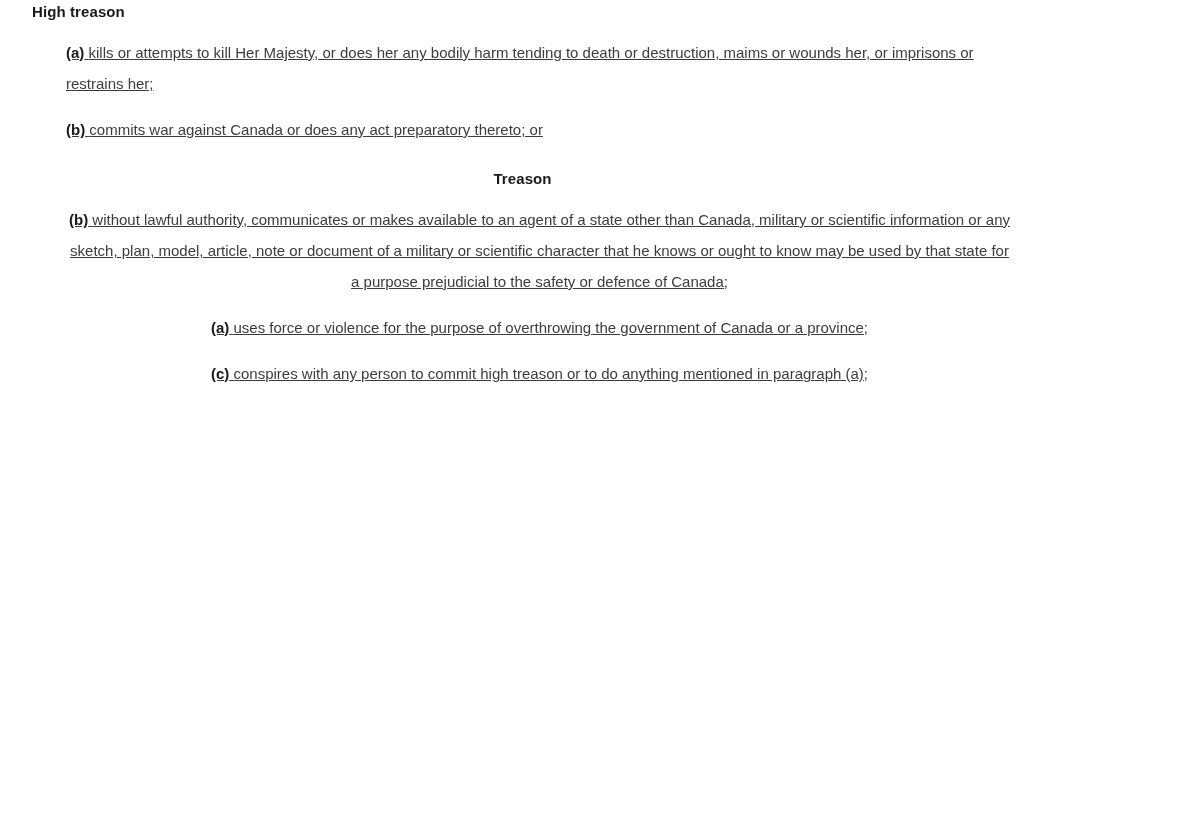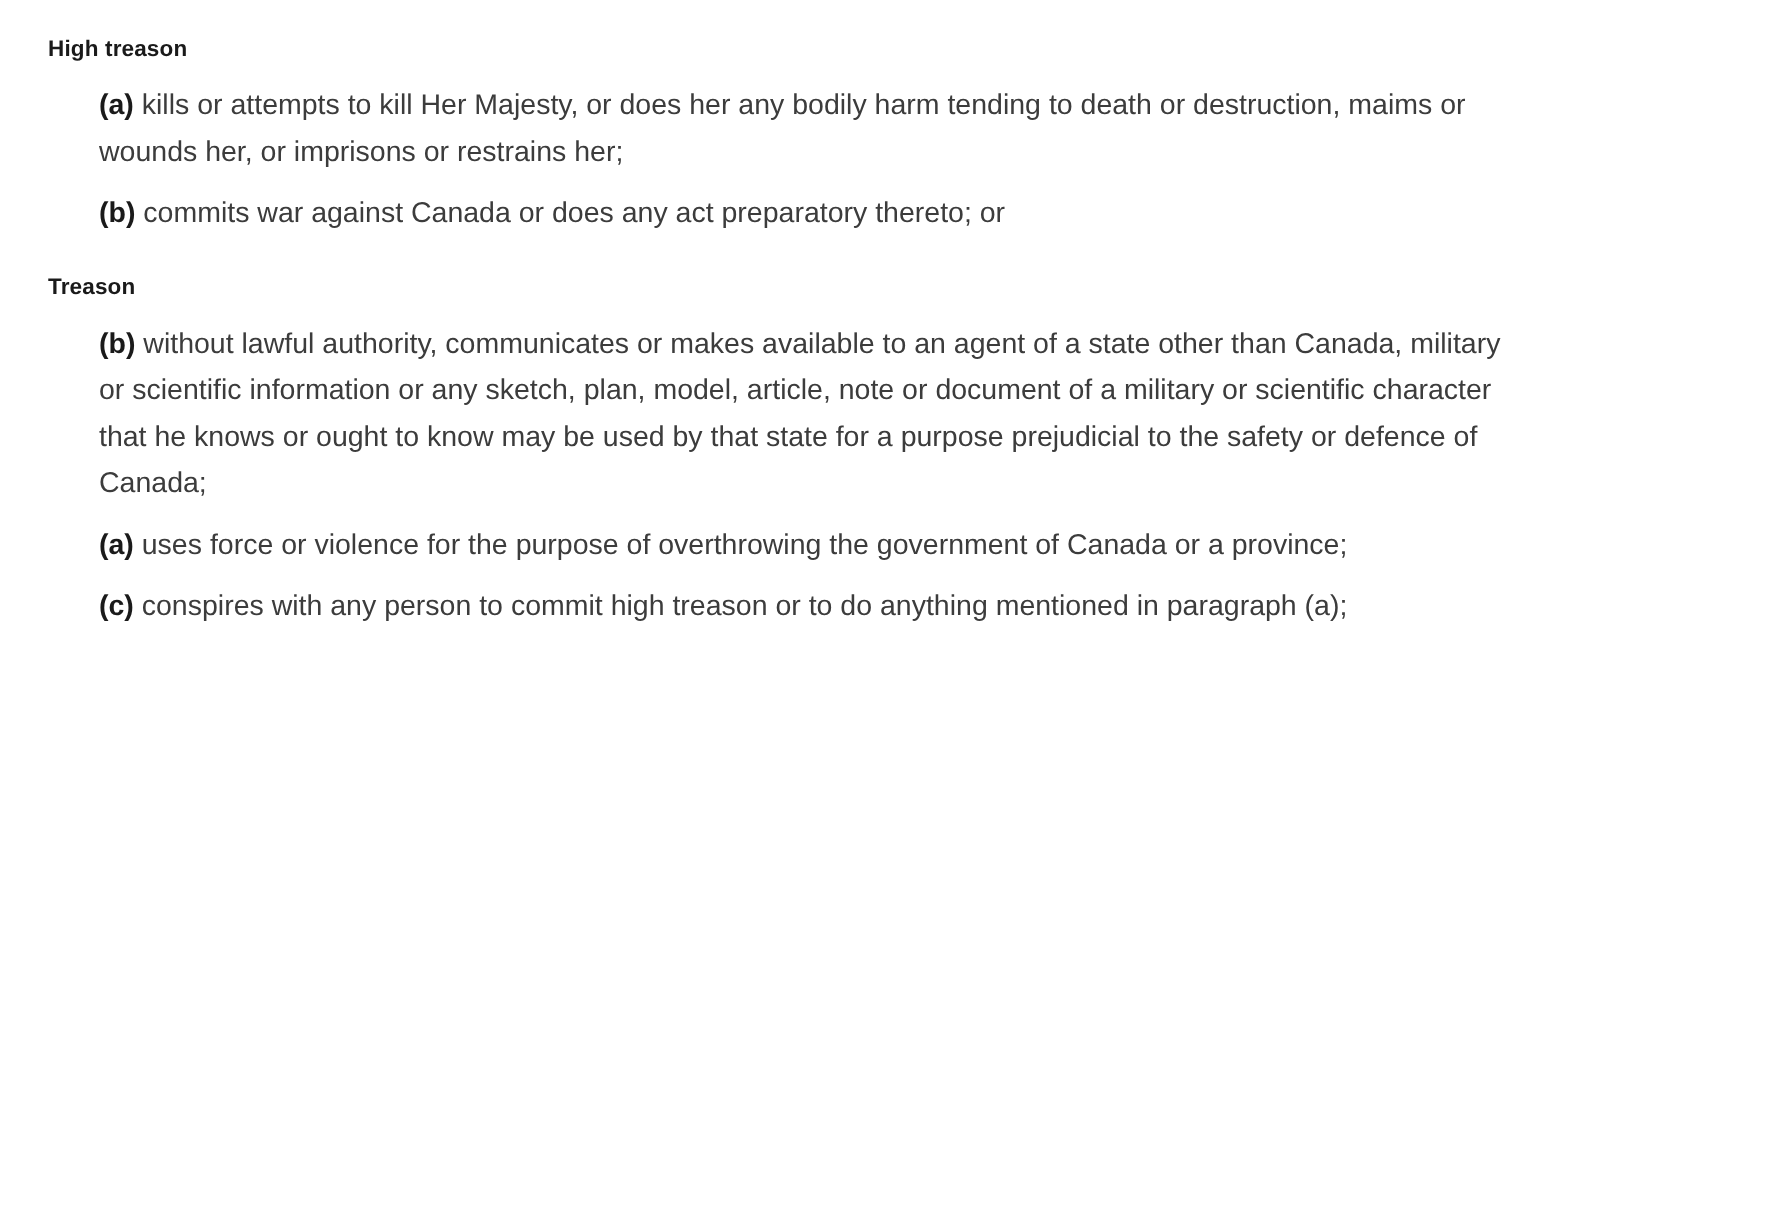--- a/index.html
+++ b/index.html
@@ -10,21 +10,21 @@
   }
   body {
     width: 1192px;
     height: 813px;
     font-family: "Liberation Sans", sans-serif;
     -webkit-font-smoothing: antialiased;
   }
   .page {
     width: 1043px;
     box-sizing: border-box;
-    padding: 23px 30px 0 32px;
+    padding: 2px 30px 0 32px;
     background: #ffffff;
   }
   .marginal-note {
     font-size: 15px;
     font-weight: bold;
     color: #1a1a1a;
     line-height: 20px;
     margin: 0 0 12px 0;
     letter-spacing: 0.1px;
   }
@@ -41,40 +41,42 @@
   .subsection .lbl {
     font-weight: bold;
     color: #1a1a1a;
   }
   .para-list {
     margin: 0;
     padding: 0;
     list-style: none;
   }
   .para {
-    font-size: 19px;
+    font-size: 15px;
     line-height: 31px;
     color: #3c3c3c;
-    margin: 4px 0 10px 0;
+    margin: 15px 0 10px 0;
     padding-left: 34px;
     max-width: 1108px;
     text-indent: 0;
+    text-decoration: underline;
   }
   .para .lbl {
     font-weight: bold;
     color: #1a1a1a;
   }
   .para:last-child {
     margin-bottom: 0;
   }
   .sec-block {
     margin: 0;
   }
   .sec-block + .sec-block {
     margin-top: 0;
+    text-align: center;
   }
 </style>
 </head>
 <body>
 
 <div class="page">
 
   <div class="sec-block">
     <h2 class="marginal-note">High treason</h2>
 

